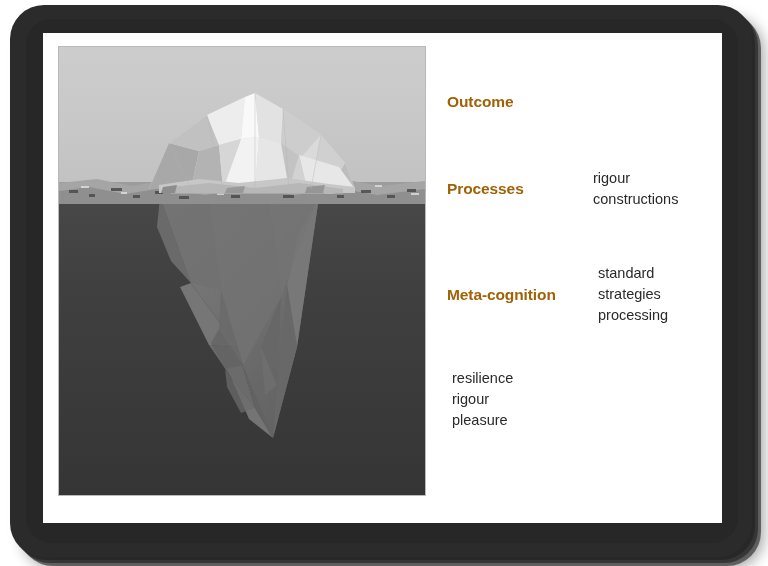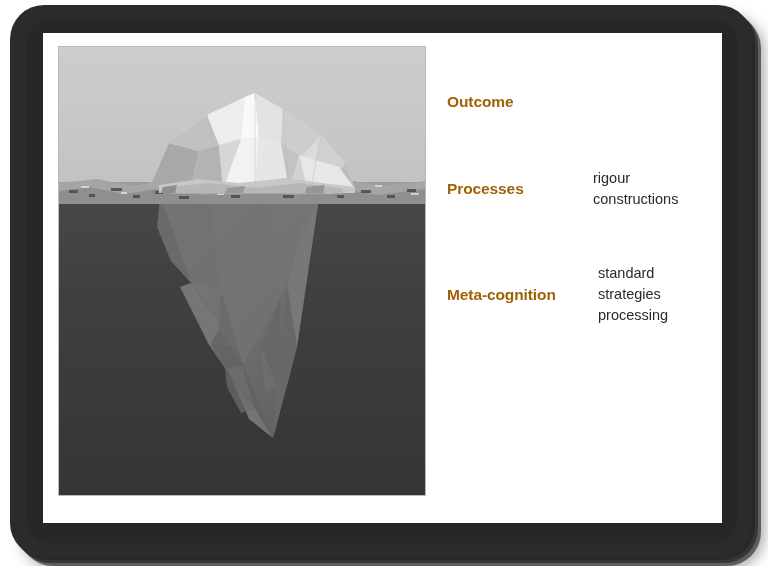--- a/index.html
+++ b/index.html
@@ -254,17 +254,22 @@
       <div class="legend-group" id="group-metacognition">
         <div class="legend-label">Meta-cognition</div>
         <div class="legend-items">
           <div>standard</div>
           <div>strategies</div>
           <div>processing</div>
         </div>
       </div>
 
       <div class="legend-group" id="group-attitudes">
+        <div class="legend-items">
+          <div>resilience</div>
+          <div>rigour</div>
+          <div>pleasure</div>
+        </div>
       </div>
 
     </div>
   </div>
 </div>
 
 </body></html>

